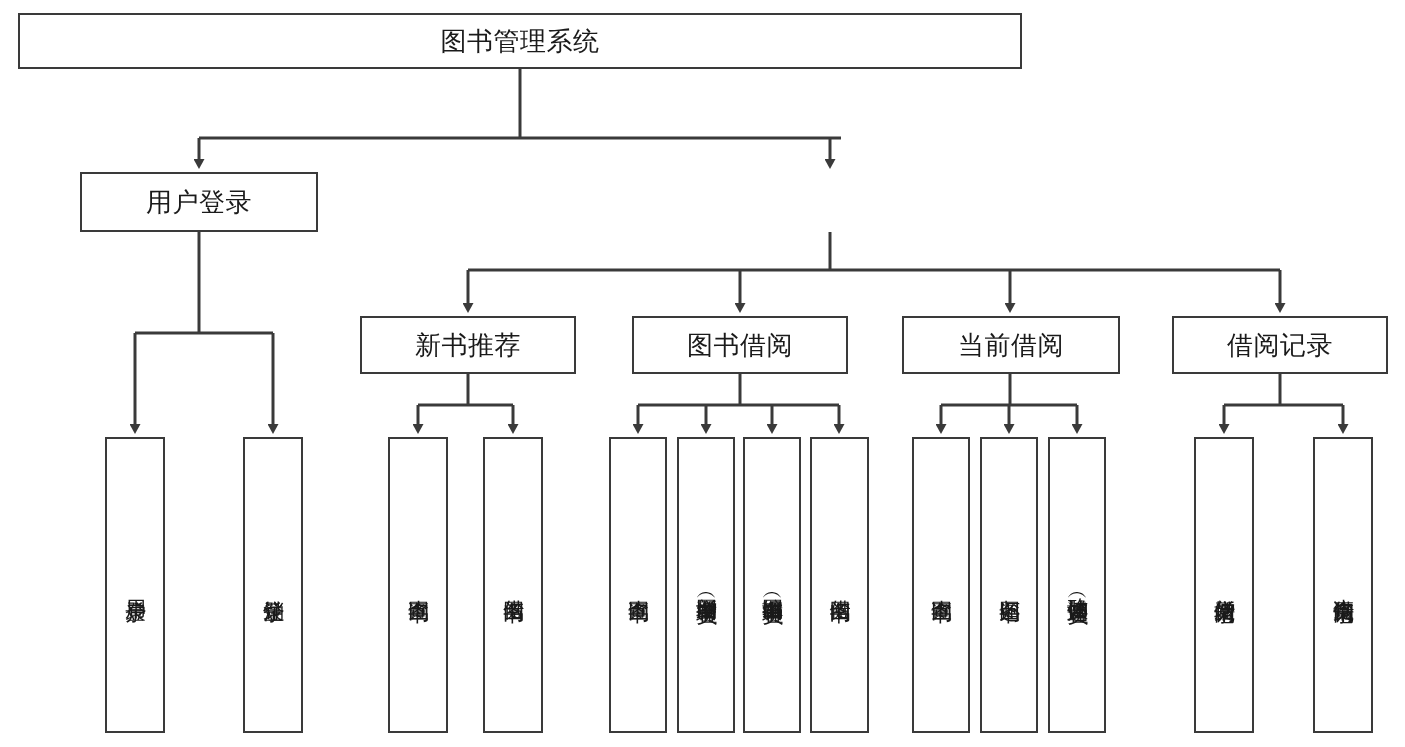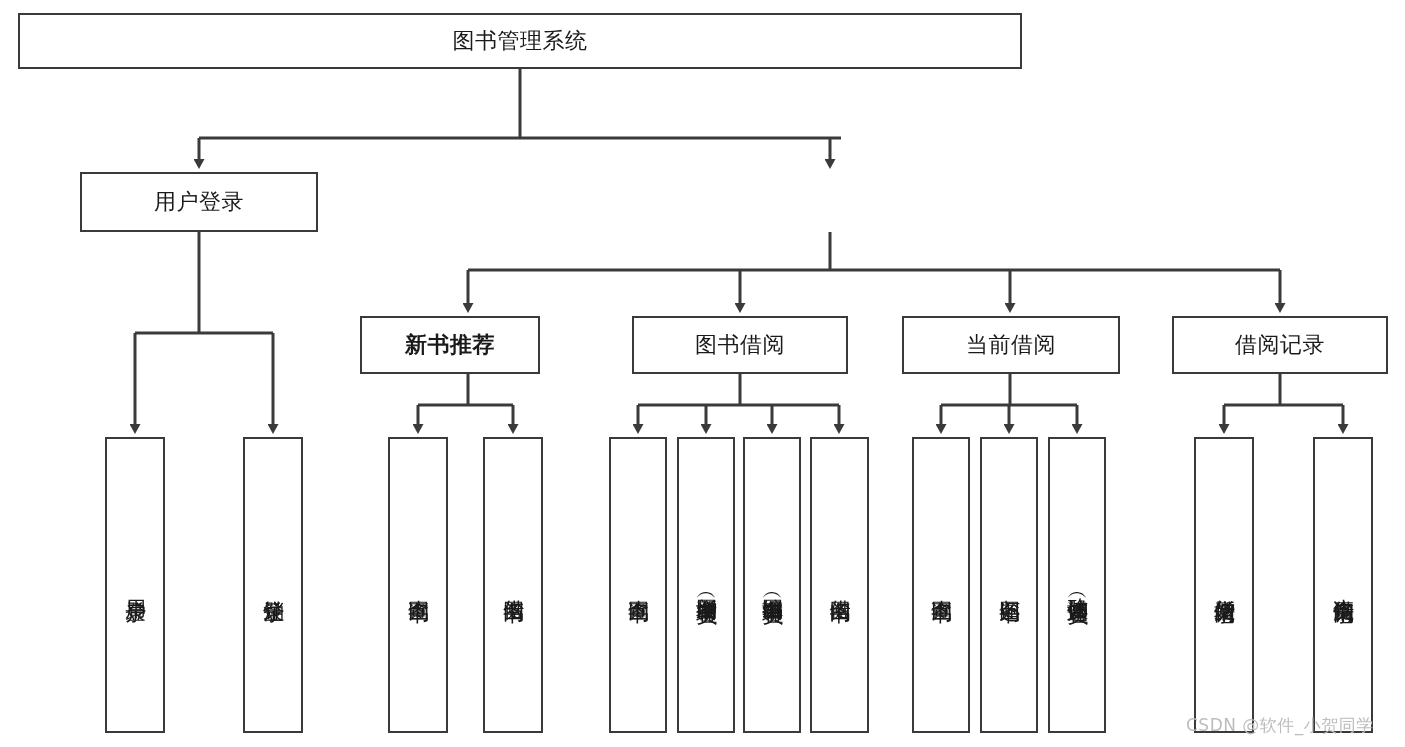--- a/index.html
+++ b/index.html
@@ -28,21 +28,21 @@
     position: absolute;
     box-sizing: border-box;
     border: 2px solid #3a3a3a;
     background: #ffffff;
     display: flex;
     align-items: center;
     justify-content: center;
     color: #1a1a1a;
   }
   .node.horiz {
-    font-size: 22px;
+    font-size: 26px;
     letter-spacing: 0.5px;
   }
   .node.vert {
     writing-mode: vertical-rl;
     text-orientation: upright;
     font-size: 21px;
     line-height: 1.12;
     letter-spacing: 1px;
     padding: 4px 0;
   }
@@ -117,21 +117,21 @@
   </svg>
 
   <div class="node horiz" style="left:18px; top:13px; width:1004px; height:56px;">
     <span>图书管理系统</span>
   </div>
 
   <div class="node horiz" style="left:80px; top:172px; width:238px; height:60px;">
     <span>用户登录</span>
   </div>
 
-  <div class="node horiz" style="left:360px; top:316px; width:180px; height:58px;font-weight:bold;">
+  <div class="node horiz" style="left:360px; top:316px; width:216px; height:58px;">
     <span>新书推荐</span>
   </div>
   <div class="node horiz" style="left:632px; top:316px; width:216px; height:58px;text-align:center;">
     <span>图书借阅</span>
   </div>
   <div class="node horiz" style="left:902px; top:316px; width:218px; height:58px;">
     <span>当前借阅</span>
   </div>
   <div class="node horiz" style="left:1172px; top:316px; width:216px; height:58px;">
     <span>借阅记录</span>
@@ -170,15 +170,14 @@
   <div class="node vert" style="left:1048px; top:437px; width:58px; height:296px;">
     <span class="vtext">确认归还（管理员）</span>
   </div>
   <div class="node vert" style="left:1194px; top:437px; width:60px; height:296px;">
     <span class="vtext">新增借阅记录</span>
   </div>
   <div class="node vert" style="left:1313px; top:437px; width:60px; height:296px;">
     <span class="vtext">查询借阅记录</span>
   </div>
 
-  <div class="watermark">CSDN @软件_小贺同学</div>
 
 </div>
 
 </body></html>

